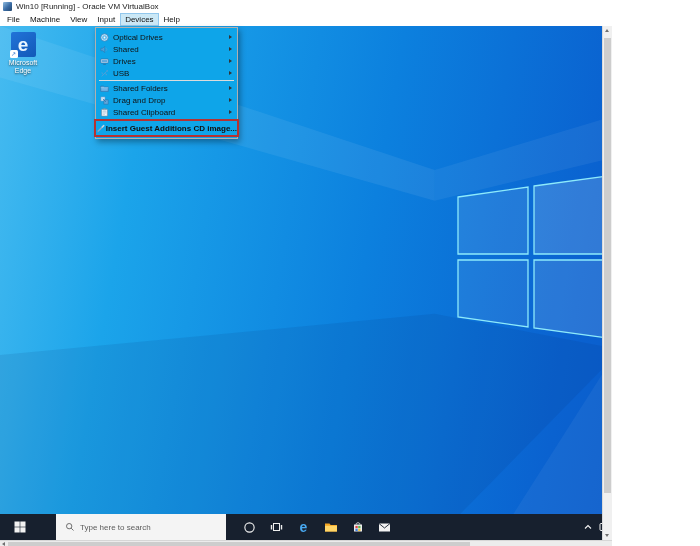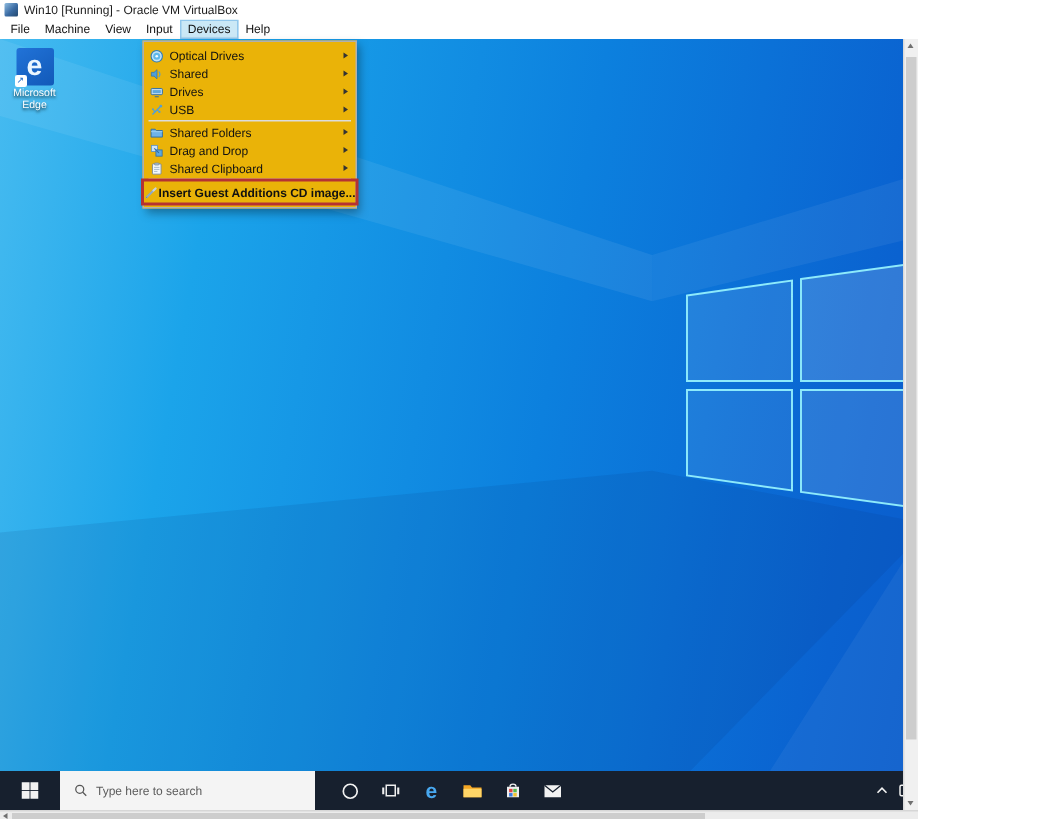--- a/index.html
+++ b/index.html
@@ -45,36 +45,36 @@
   .shortcut-arrow { position:absolute; left:-1px; bottom:-1px; width:8px; height:8px; background:#ffffff;
                     border-radius:1.5px; font-size:6px; line-height:8px; color:#1663c7; text-align:center; }
   .icon-label { margin-top:2px; font-size:7px; line-height:8px; color:#ffffff;
                 text-shadow:0 1px 2px rgba(0,0,0,0.75); }
 
   
   .vm-taskbar { position:absolute; left:0; bottom:0; width:690px; height:26px; background:#17202e;
                 display:flex; align-items:center; }
   .start-btn { width:40px; height:26px; display:flex; align-items:center; justify-content:center; }
   .search-box { width:170px; height:26px; background:#f4f4f4; display:flex; align-items:center;
-                padding-left:9px; gap:5px; }
+                padding-left:9px; gap:5px;margin-left:16px; }
   .search-input { border:none; outline:none; background:transparent; font-size:8px; color:#444;
                   width:130px; font-family:inherit; }
   .search-input::placeholder { color:#5c5c5c; opacity:1; }
   .tb-icons { display:flex; align-items:center; margin-left:10px; }
   .tb-icon { width:27px; height:26px; display:flex; align-items:center; justify-content:center; }
   .edge-letter { font-size:14px; font-weight:bold; color:#48a8f0; }
   .tray { margin-left:auto; display:flex; align-items:center; height:26px; margin-right:2px; }
   .tray-item { height:26px; display:flex; align-items:center; justify-content:center; padding:0 3px; }
   .clock { text-align:center; font-size:7px; line-height:8px; color:#f2f2f2; padding:0 3px; }
   .action-wrap { position:relative; }
   .badge { position:absolute; right:-1px; bottom:3px; width:8px; height:8px; border-radius:50%;
            background:#e8effa; color:#16202f; font-size:6px; line-height:8px; text-align:center; font-weight:bold; }
 
   
-  .context-menu { position:absolute; left:95px; top:27px; width:143px; background:#eab308;
+  .context-menu { position:absolute; left:95px; top:27px; width:143px; background:#0ea5e9;
                   border:1px solid #b0b0b0; box-shadow:2px 3px 6px rgba(0,0,0,0.35);
                   padding:3px 0; z-index:10; }
   .cm-item { height:12px; display:flex; align-items:center; }
   .cm-item.last { height:14px;font-weight:bold; }
   .cm-icon { width:17px; display:flex; justify-content:center; align-items:center; }
   .cm-icon svg { width:9px; height:9px; }
   .cm-label { font-size:8px; color:#111; flex:1; white-space:nowrap; }
   .cm-arrow { width:0; height:0; border-top:2.5px solid transparent; border-bottom:2.5px solid transparent;
               border-left:3.5px solid #333; margin-right:5px; }
   .cm-sep { height:1px; background:#dcdcdc; margin:1px 3px; }

